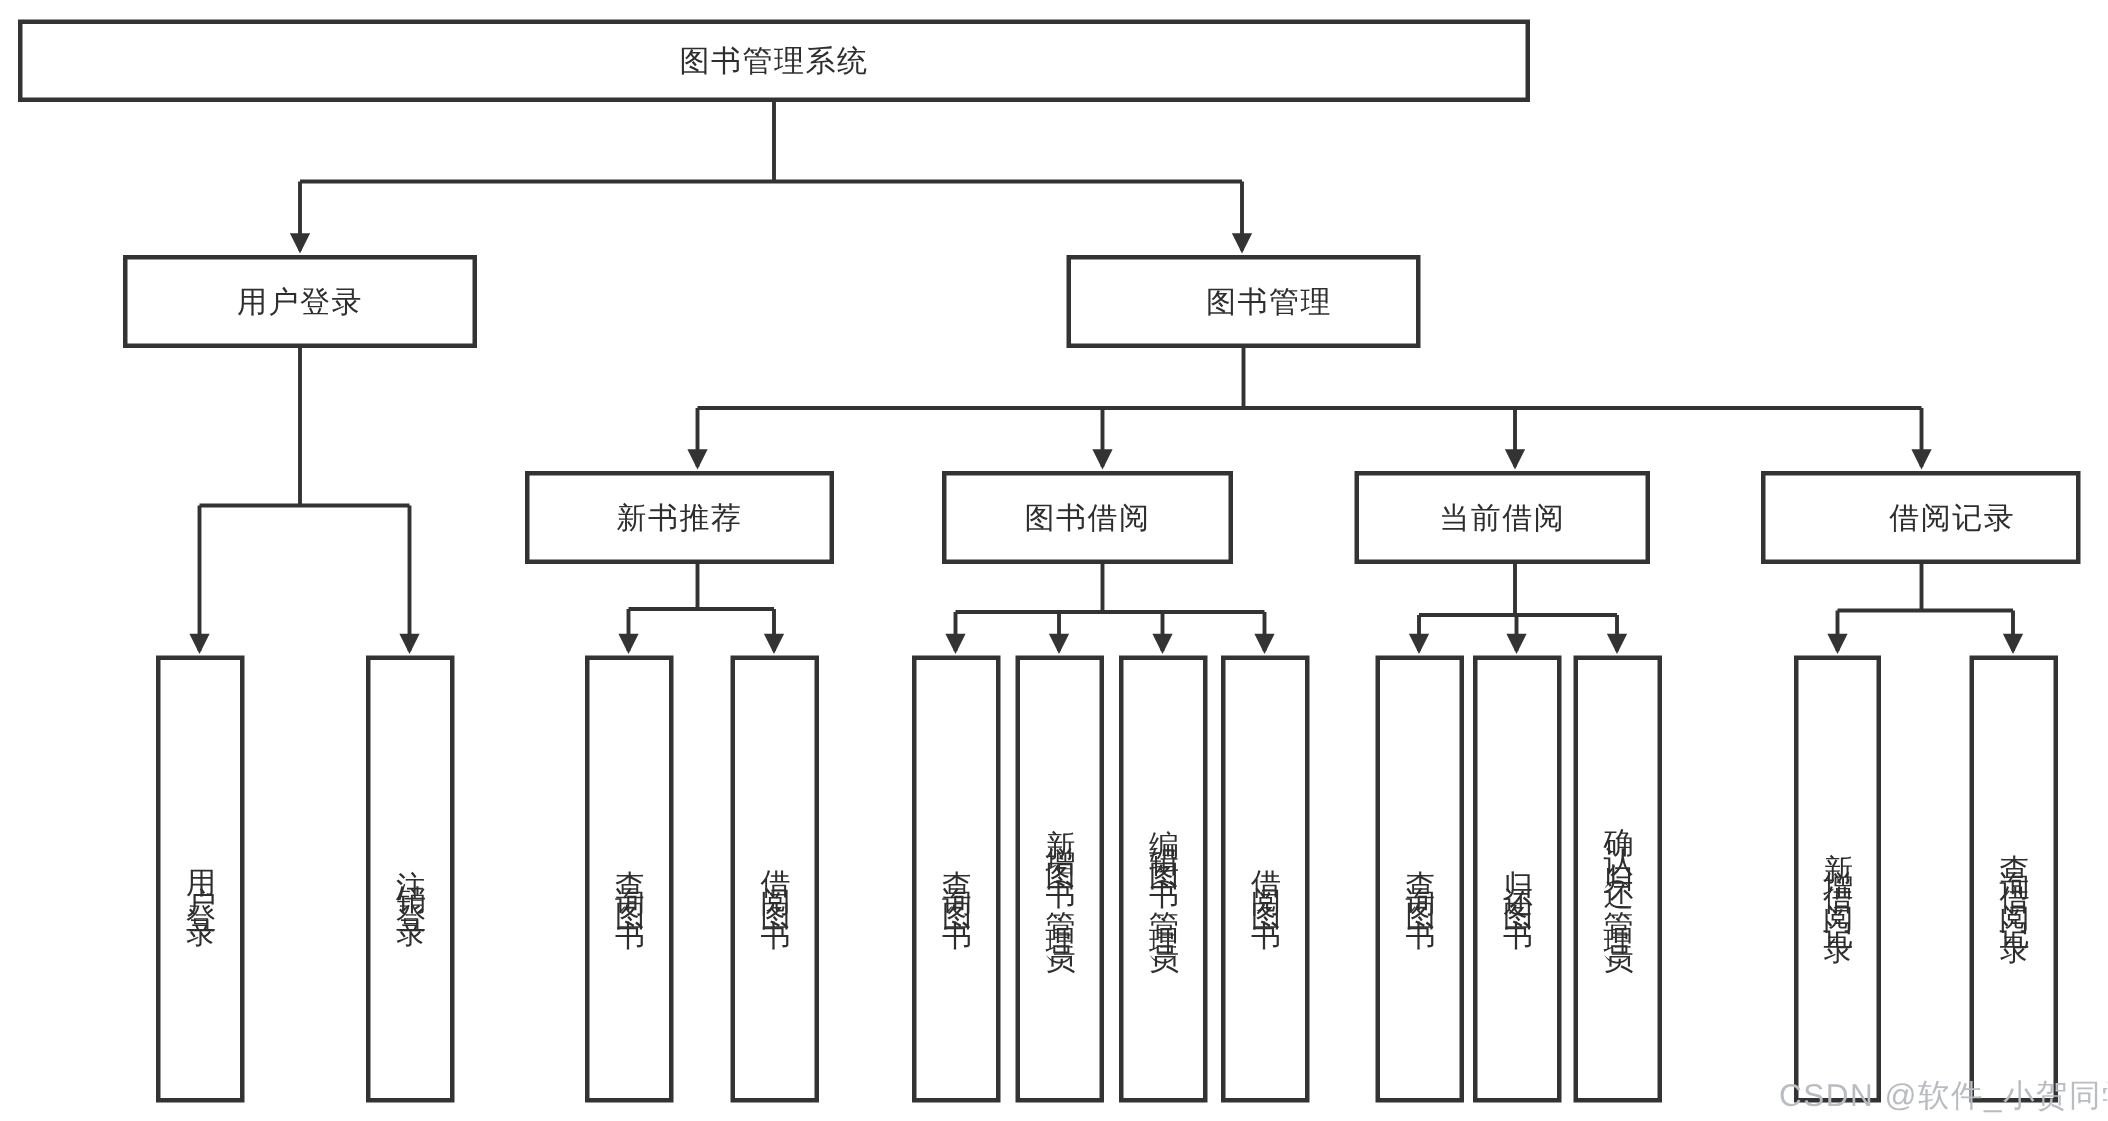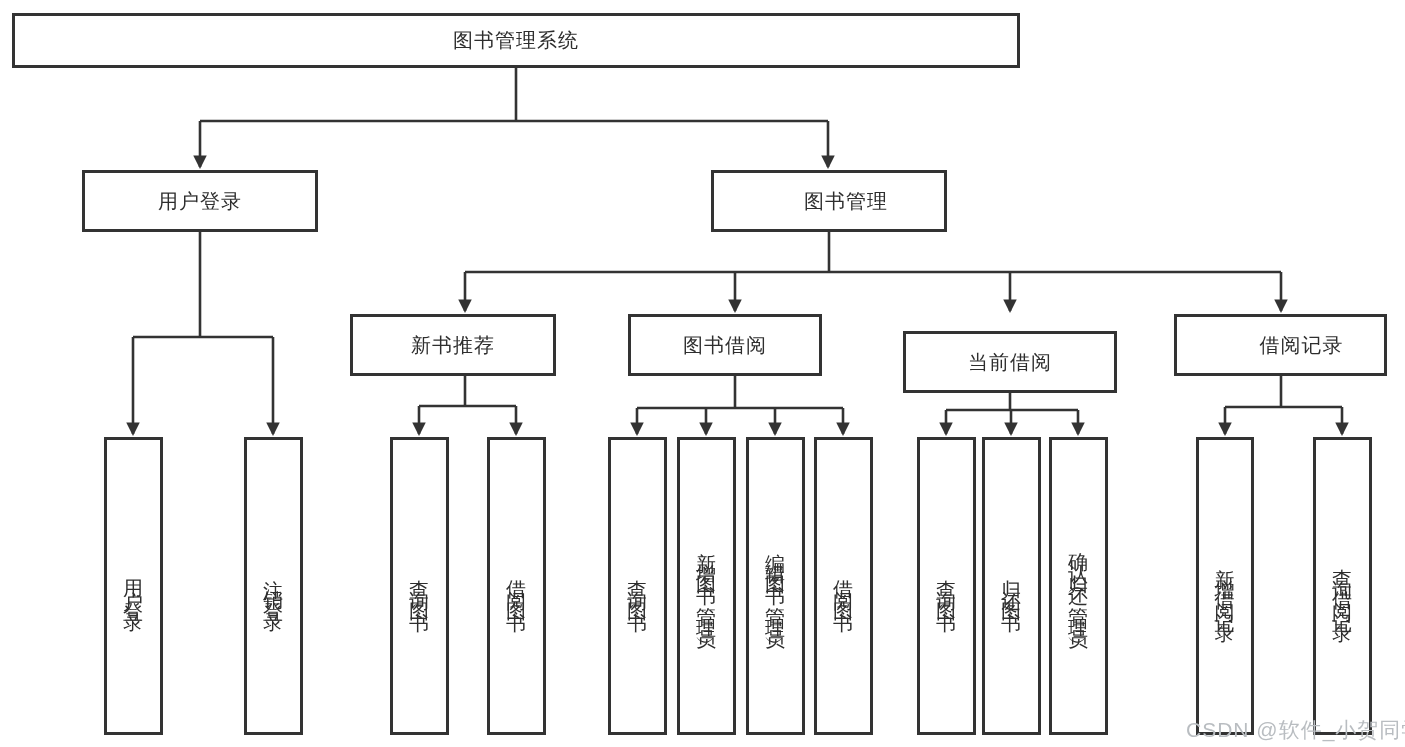--- a/index.html
+++ b/index.html
@@ -33,21 +33,21 @@
     font-size:20px;
     line-height:1.2;
     white-space:normal;
   }
   
   .n-root   {left:12px;  top:13px;  width:1008px; height:55px;}
   .n-login  {left:82px;  top:170px; width:236px;  height:62px;}
   .n-mgmt   {left:711px; top:170px; width:236px;  height:62px;padding-left:34px;}
   .n-new    {left:350px; top:314px; width:206px;  height:62px;}
   .n-borrow {left:628px; top:314px; width:194px;  height:62px;text-align:right;}
-  .n-cur    {left:903px; top:331px; width:214px;  height:62px;}
+  .n-cur    {left:903px; top:314px; width:197px;  height:62px;}
   .n-rec    {left:1174px;top:314px; width:213px;  height:62px;padding-left:42px;}
   
   .leaf{top:437px;height:298px;width:59px;}
   .l-u1{left:104px;} .l-u2{left:244px;}
   .l-n1{left:390px;} .l-n2{left:487px;}
   .l-b1{left:608px;} .l-b2{left:677px;} .l-b3{left:746px;} .l-b4{left:814px;}
   .l-c1{left:917px;} .l-c2{left:982px;} .l-c3{left:1049px;}
   .l-r1{left:1196px;width:58px;} .l-r2{left:1313px;}
   #watermark{
     position:absolute;

